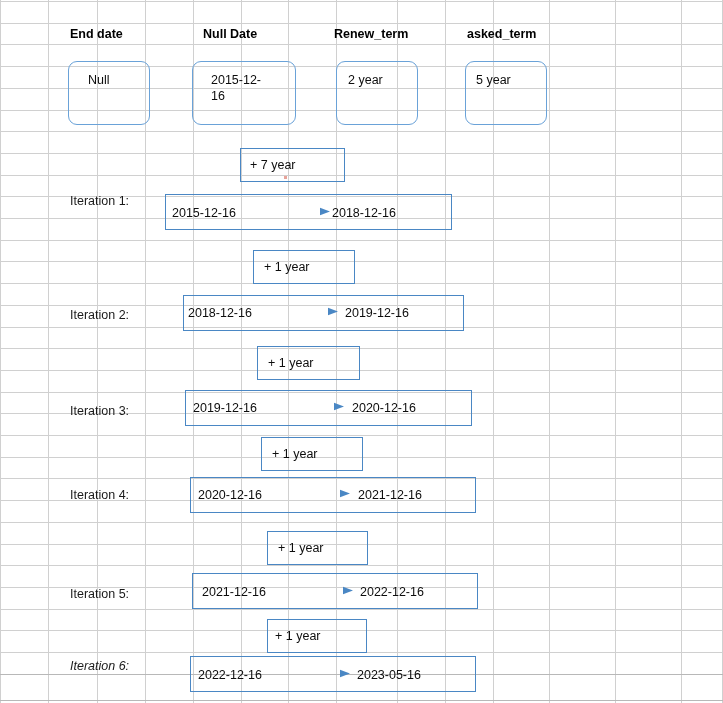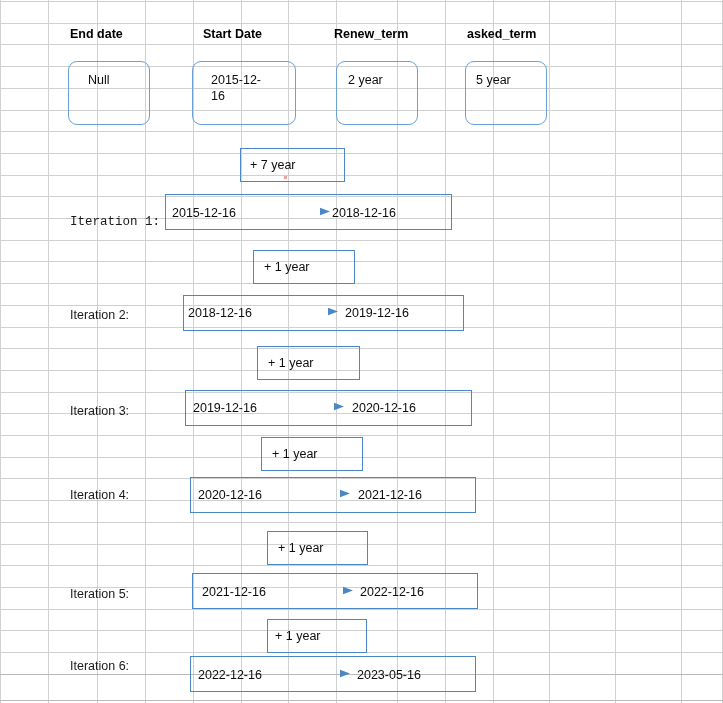--- a/index.html
+++ b/index.html
@@ -141,39 +141,39 @@
       <div class="hline" style="top: 587px;"></div>
       <div class="hline" style="top: 609px;"></div>
       <div class="hline" style="top: 630px;"></div>
       <div class="hline" style="top: 652px;"></div>
       <div class="hline bottom-edge" style="top: 674px;"></div>
       <div class="hline bottom-edge" style="top: 700px;"></div>
     </div>
 
   <div id="headers">
       <div class="col-header" style="left: 70px; top: 28px;">End date</div>
-      <div class="col-header" style="left: 203px; top: 28px;">Start Date</div>
+      <div class="col-header" style="left: 203px; top: 28px;">Null Date</div>
       <div class="col-header" style="left: 334px; top: 28px;">Renew_term</div>
       <div class="col-header" style="left: 467px; top: 28px;">asked_term</div>
     </div>
 
   <div id="value-boxes">
       <div class="box rounded" style="left: 68px; top: 61px; width: 82px; height: 64px;"></div>
       <div class="box-text" style="left: 88px; top: 72px;">Null</div>
       <div class="box rounded" style="left: 192px; top: 61px; width: 104px; height: 64px;"></div>
       <div class="box-text wrap" style="left: 211px; top: 72px;">2015-12-16</div>
       <div class="box rounded" style="left: 336px; top: 61px; width: 82px; height: 64px;"></div>
       <div class="box-text" style="left: 348px; top: 72px;">2 year</div>
       <div class="box rounded" style="left: 465px; top: 61px; width: 82px; height: 64px;"></div>
       <div class="box-text" style="left: 476px; top: 72px;">5 year</div>
     </div>
 
   <div id="iteration-rows">
       <div>
-        <div class="row-label" style="left: 70px; top: 216px; font-family: Liberation Mono, monospace;">Iteration 1:</div>
+        <div class="row-label" style="left: 70px; top: 195px;">Iteration 1:</div>
         <div class="box" style="left: 240px; top: 148px; width: 105px; height: 34px;"></div>
         <div class="box-text" style="left: 250px; top: 157px;">+ 7 year</div>
         <div class="box" style="left: 165px; top: 194px; width: 287px; height: 36px;"></div>
         <div class="box-text" style="left: 172px; top: 205px;">2015-12-16</div>
         <div class="box-text" style="left: 332px; top: 205px;">2018-12-16</div>
         <svg class="arrow" width="72" height="9" viewBox="0 0 72 9" style="position: absolute; left: 258px; top: 207px;">
           <defs>
             <linearGradient id="ag1" x1="0" y1="0" x2="1" y2="0">
               <stop offset="0%" stop-color="#4a87c4"></stop>
               <stop offset="100%" stop-color="#c3d9ee"></stop>
@@ -250,21 +250,21 @@
             <linearGradient id="ag5" x1="0" y1="0" x2="1" y2="0">
               <stop offset="0%" stop-color="#4a87c4"></stop>
               <stop offset="100%" stop-color="#c3d9ee"></stop>
             </linearGradient>
           </defs>
           <line x1="0" y1="4.5" x2="63" y2="4.5" stroke="url(#ag5)" stroke-width="1.2"></line>
           <polygon points="62,0.8 72,4.5 62,8.2" fill="#4a87c4"></polygon>
         </svg>
       </div>
       <div>
-        <div class="row-label" style="left: 70px; top: 660px;">Iteration 6:</div>
+        <div class="row-label" style="left: 70px; top: 660px; font-style: italic;">Iteration 6:</div>
         <div class="box" style="left: 267px; top: 619px; width: 100px; height: 34px;"></div>
         <div class="box-text" style="left: 275px; top: 628px;">+ 1 year</div>
         <div class="box" style="left: 190px; top: 656px; width: 286px; height: 36px;"></div>
         <div class="box-text" style="left: 198px; top: 667px;">2022-12-16</div>
         <div class="box-text" style="left: 357px; top: 667px;">2023-05-16</div>
         <svg class="arrow" width="72" height="9" viewBox="0 0 72 9" style="position: absolute; left: 278px; top: 669px;">
           <defs>
             <linearGradient id="ag6" x1="0" y1="0" x2="1" y2="0">
               <stop offset="0%" stop-color="#4a87c4"></stop>
               <stop offset="100%" stop-color="#c3d9ee"></stop>

